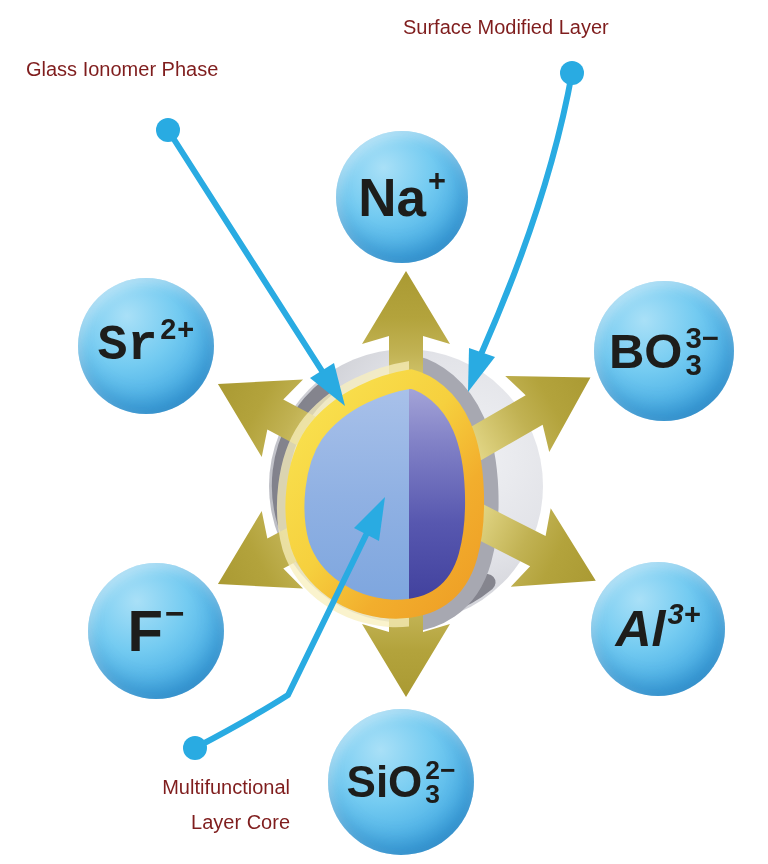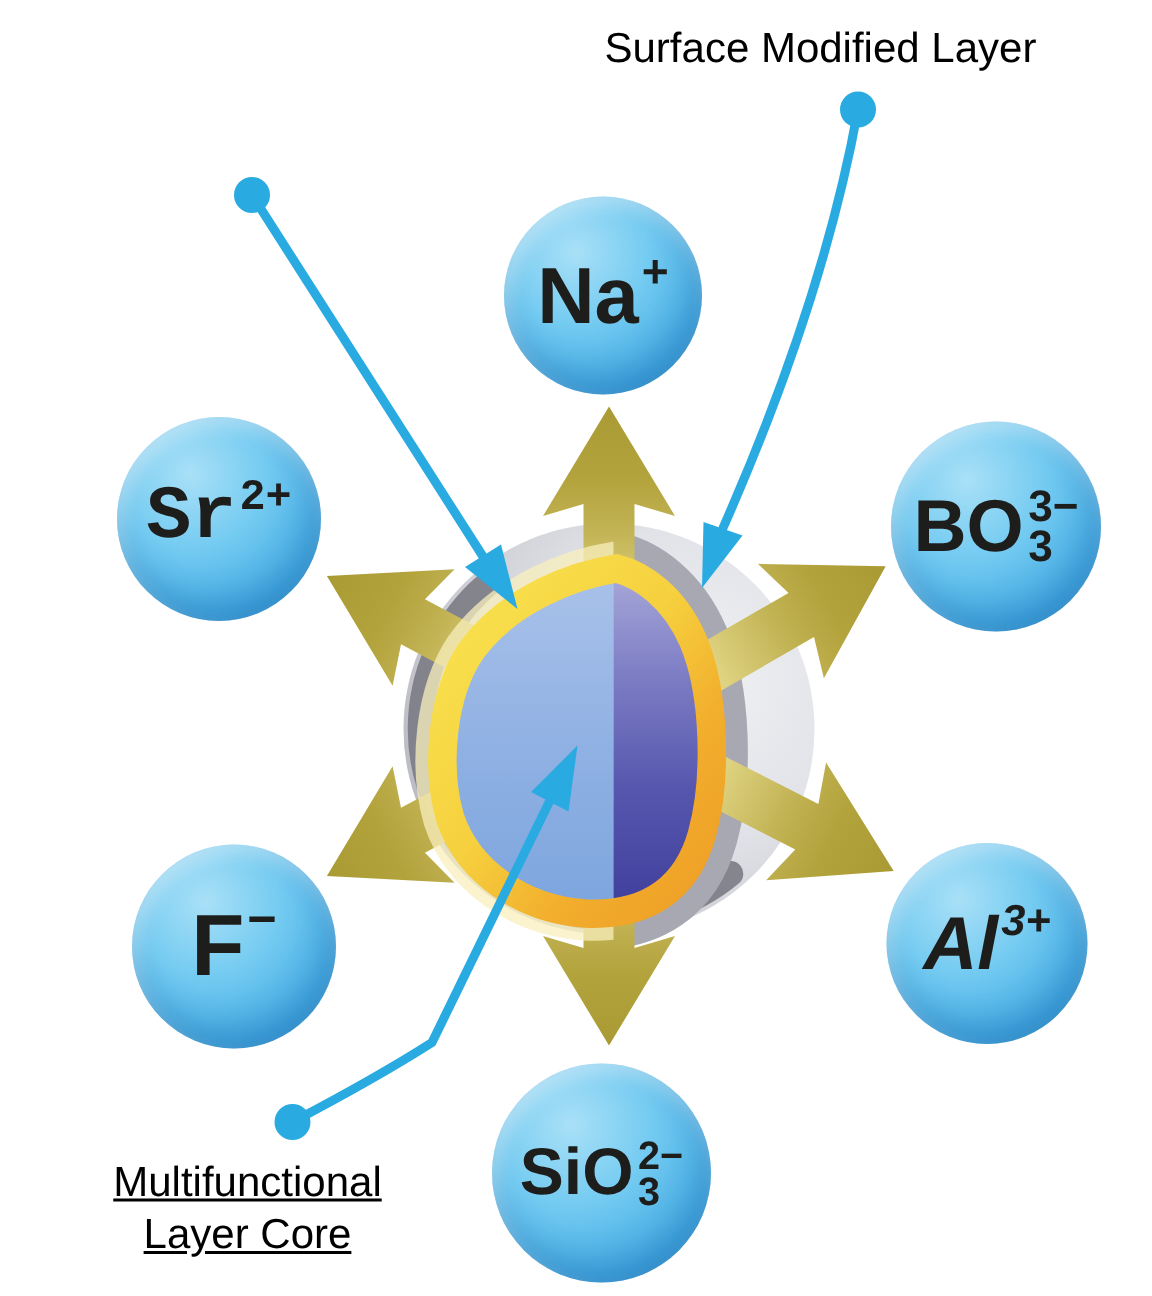--- a/index.html
+++ b/index.html
@@ -2,24 +2,24 @@
 <html><head>
 <meta charset="utf-8">
 <style>
   html,body{margin:0;padding:0;background:#ffffff;}
   #canvas{
     position:relative;width:768px;height:864px;background:#ffffff;overflow:hidden;
     font-family:"Liberation Sans",sans-serif;
   }
   svg{position:absolute;left:0;top:0;}
   .label{
-    position:absolute;color:#000000;font-size:28px;font-weight:normal;
+    position:absolute;color:#7f1d1d;font-size:20px;font-weight:normal;
     white-space:nowrap;
   }
-  .label-center{text-align:center;white-space:normal;line-height:35px;text-decoration:underline;}
+  .label-center{text-align:right;white-space:normal;line-height:35px;}
   .ion{
     position:absolute;border-radius:50%;
     background:radial-gradient(circle at 36% 28%,#a9e0f7 0%,#74cbf1 38%,#46ace4 72%,#2a93d3 92%,#1f86c4 100%);
     box-shadow:inset -5px -12px 20px rgba(16,84,146,0.28), inset 3px 6px 12px rgba(255,255,255,0.45);
     display:flex;align-items:center;justify-content:center;
     color:#1d1d1b;font-weight:bold;
   }
   .formula{display:flex;align-items:center;line-height:1;}
   .sup1{font-size:58%;position:relative;top:-0.5em;margin-left:2px;}
   .stack{display:inline-flex;flex-direction:column;align-items:flex-start;font-size:60%;line-height:0.92;margin-left:3px;}
@@ -103,20 +103,21 @@
 
     <path d="M 572 73 Q 549 200 482 352" stroke="#29abe2" stroke-width="6" stroke-linecap="round" fill="none"></path>
     <polygon points="468,392 495,357 469,348" fill="#29abe2"></polygon>
     <circle cx="572" cy="73" r="12" fill="#29abe2"></circle>
 
     <path d="M 195 748 Q 252 718 288 695 L 366 535" stroke="#29abe2" stroke-width="6" stroke-linecap="round" fill="none"></path>
     <polygon points="385,497 379,541 354,528" fill="#29abe2"></polygon>
     <circle cx="195" cy="748" r="12" fill="#29abe2"></circle>
   </svg>
 
+  <div class="label" style="left:26px;top:58px;">Glass Ionomer Phase</div>
 
   <div class="label" style="left:403px;top:16px;">Surface Modified Layer</div>
 
   <div class="label label-center" style="left:40px;top:770px;width:250px;">
     <span>Multifunctional</span><br>
     <span>Layer Core</span>
   </div>
 
   <div class="ion" style="left:336px;top:131px;width:132px;height:132px;font-size:53px;">
     <span class="formula">

